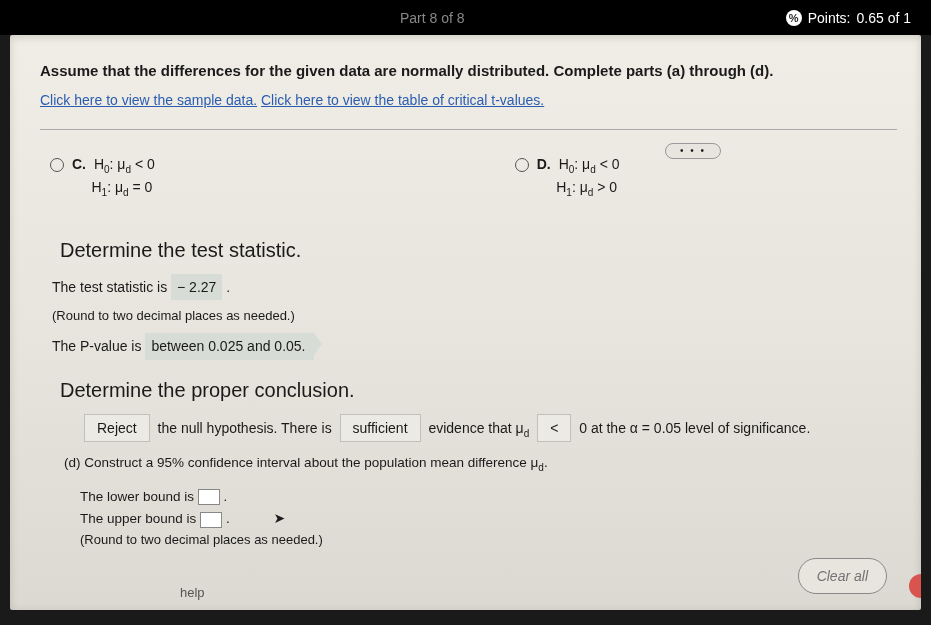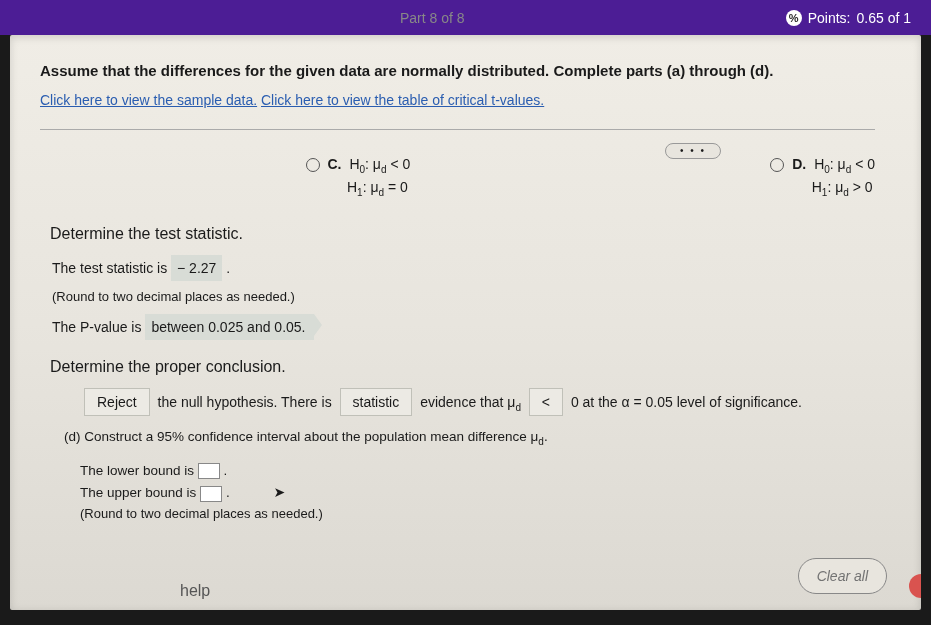--- a/index.html
+++ b/index.html
@@ -5,21 +5,21 @@
     * { box-sizing: border-box; margin: 0; padding: 0; }
     body {
       font-family: Arial, Helvetica, sans-serif;
       background: #1a1a1a;
       width: 931px;
       height: 625px;
       overflow: hidden;
       position: relative;
     }
     .top-bar {
-      background: #4c1d95;
+      background: #000000;
       color: #fff;
       height: 35px;
       display: flex;
       align-items: center;
       padding: 0 20px;
       font-size: 14px;
     }
     .part-label {
       color: #888;
       margin-left: 380px;
@@ -39,21 +39,21 @@
       font-size: 11px;
       font-weight: bold;
       display: flex;
       align-items: center;
       justify-content: center;
     }
     .content-panel {
       background: linear-gradient(180deg, #f0ede6 0%, #e8e5de 50%, #dcd9d2 100%);
       margin: 0 10px 10px 10px;
       border-radius: 2px;
-      padding: 24px 46px 20px 30px;
+      padding: 24px 24px 20px 30px;
       height: 575px;
       position: relative;
       box-shadow: inset 0 2px 8px rgba(0,0,0,0.15);
       color: #1a1a1a;
       font-size: 14px;
       line-height: 1.6;
     }
     .intro-line {
       font-weight: bold;
       font-size: 15px;
@@ -78,43 +78,42 @@
       padding: 0 14px;
       font-size: 10px;
       line-height: 14px;
       background: #e8e5de;
       cursor: pointer;
       letter-spacing: 2px;
     }
     .options-row {
       display: flex;
       margin-top: 24px;
-      margin-bottom: 21px;
-      justify-content: flex-end;
+      margin-bottom: 34px;
     }
     .option {
       display: flex;
       align-items: flex-start;
       gap: 8px;
     }
     .option-c { margin-left: 10px; }
     .option-d { margin-left: 360px; }
     .radio {
       width: 14px;
       height: 14px;
       border: 1.5px solid #555;
       border-radius: 50%;
       margin-top: 4px;
       flex-shrink: 0;
     }
     .opt-label { font-weight: bold; margin-right: 4px; }
     .hyp-block { line-height: 1.5; }
     .section-head {
-      font-size: 16px;
-      margin-left: 10px;
+      font-size: 20px;
+      margin-left: 20px;
       margin-top: 14px;
       margin-bottom: 8px;
     }
     .indent { margin-left: 12px; margin-bottom: 6px; }
     .answer-box {
       background: #d8dcd6;
       padding: 2px 6px;
       display: inline-block;
     }
     .answer-box-arrow {
@@ -176,21 +175,21 @@
     .red-edge {
       position: absolute;
       right: 0;
       bottom: 12px;
       width: 12px;
       height: 24px;
       background: #d9534f;
       border-radius: 12px 0 0 12px;
     }
     .sub { vertical-align: sub; font-size: 10px; }
-    .bottom-cut { position: absolute; bottom: 6px; left: 170px; color: #555; font-size: 16px; }
+    .bottom-cut { position: absolute; bottom: 6px; left: 170px; color: #555; font-size: 13px; }
   </style>
 </head>
 <body>
 
 <div class="top-bar">
   <span class="part-label">Part 8 of 8</span>
   <div class="points-section">
     <span class="points-icon">%</span>
     <span>Points:</span>
     <span>0.65 of 1</span>
@@ -238,21 +237,21 @@
 
   <div class="indent">
     <span>The P-value is</span>
     <span class="answer-box-arrow">between 0.025 and 0.05.</span>
   </div>
 
   <div class="section-head">Determine the proper conclusion.</div>
   <div class="conclusion-line">
     <span class="pill-box">Reject</span>
     <span>the null hypothesis. There is</span>
-    <span class="pill-box">statistic</span>
+    <span class="pill-box">sufficient</span>
     <span>evidence that μ<span class="sub">d</span></span>
     <span class="pill-box">&lt;</span>
     <span>0 at the α = 0.05 level of significance.</span>
   </div>
 
   <div class="part-d">(d) Construct a 95% confidence interval about the population mean difference μ<span class="sub">d</span>.</div>
 
   <div class="bounds">
     <div>
       <span>The lower bound is</span>

